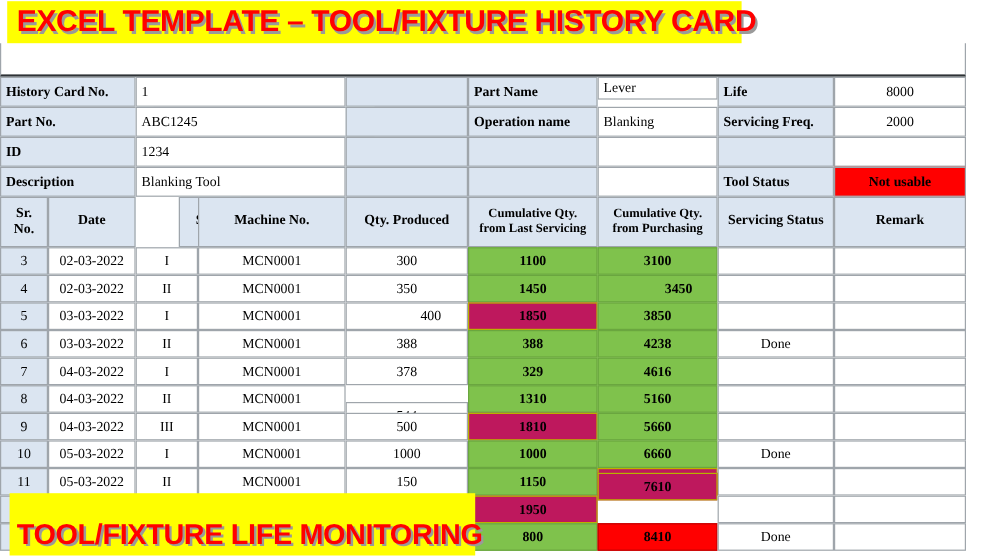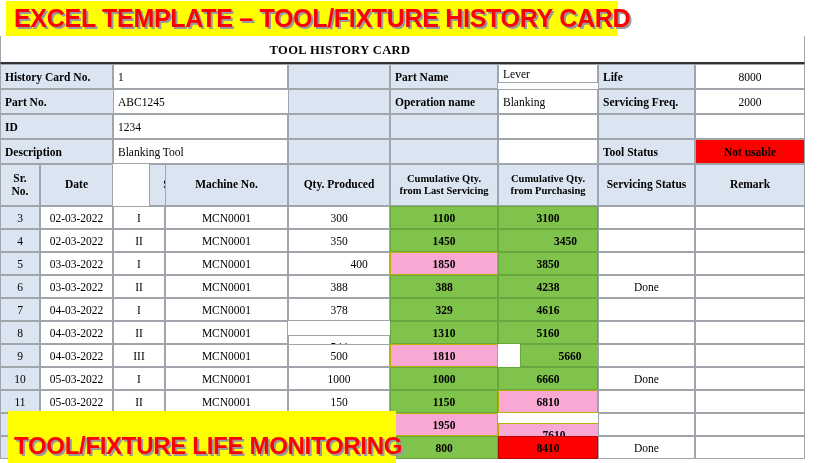--- a/index.html
+++ b/index.html
@@ -76,35 +76,34 @@
     font-weight:bold;
     font-size:11.5px;
     text-align:center;
     justify-content:center;
     flex-direction:column;
     line-height:1.15;
     border:1px solid #9fa5ab;
   }
 
   .green{background:#7fc24c;font-weight:bold;justify-content:center;}
-  .yellow{background:#f9a8d4;font-weight:bold;justify-content:center;}
+  .yellow{background:#be185d;font-weight:bold;justify-content:center;}
   .red{background:#ff0000;font-weight:bold;justify-content:center;color:#000;}
   .srno{background:#dbe5f1;justify-content:center;}
 
   .gb{border:1px solid #6aa63f;}
   .yb{border:1px solid #b9b200;}
   .rb{border:1px solid #c20000;}
 </style>
 </head>
 <body>
 
 <div id="sheet">
 
   <div class="title-row"></div>
-  <div class="title-text">TOOL HISTORY CARD</div>
 
   <div id="info-block">
       <div class="cell bd lbl" style="left: 0px; top: 64px; width: 113px; height: 25px;">History Card No.</div>
       <div class="cell bd val" style="left: 113px; top: 64px; width: 175px; height: 25px;">1</div>
       <div class="cell bd blank-blue" style="left: 288px; top: 64px; width: 102px; height: 25px;"></div>
       <div class="cell bd lbl" style="left: 390px; top: 64px; width: 108px; height: 25px;">Part Name</div>
       <div class="cell bd val" style="left: 498px; top: 64px; width: 100px; height: 19px;">Lever</div>
       <div class="cell bd lbl" style="left: 598px; top: 64px; width: 97px; height: 25px;">Life</div>
       <div class="cell bd val-c" style="left: 695px; top: 64px; width: 110px; height: 25px;">8000</div>
       <div class="cell bd lbl" style="left: 0px; top: 89px; width: 128px; height: 25px;">Part No.</div>
@@ -214,21 +213,21 @@
       <div class="cell green gb" style="left: 390px; top: 321px; width: 108px; height: 23px;">1310</div>
       <div class="cell green gb" style="left: 498px; top: 321px; width: 100px; height: 23px;">5160</div>
       <div class="cell bd val-c" style="left: 598px; top: 321px; width: 97px; height: 23px;"></div>
       <div class="cell bd val-c" style="left: 695px; top: 321px; width: 110px; height: 23px;"></div>
       <div class="cell bd srno" style="left: 0px; top: 344px; width: 40px; height: 23px;">9</div>
       <div class="cell bd val-c" style="left: 40px; top: 344px; width: 73px; height: 23px;">04-03-2022</div>
       <div class="cell bd val-c" style="left: 113px; top: 344px; width: 52px; height: 23px;">III</div>
       <div class="cell bd val-c" style="left: 165px; top: 344px; width: 123px; height: 23px;">MCN0001</div>
       <div class="cell bd val-c" style="left: 288px; top: 344px; width: 102px; height: 23px;">500</div>
       <div class="cell yellow yb" style="left: 390px; top: 344px; width: 108px; height: 23px;">1810</div>
-      <div class="cell green gb" style="left: 520px; top: 344px; width: 100px; height: 23px; text-align: center;">5660</div>
+      <div class="cell green gb" style="left: 498px; top: 344px; width: 100px; height: 23px; text-align: center;">5660</div>
       <div class="cell bd val-c" style="left: 598px; top: 344px; width: 97px; height: 23px;"></div>
       <div class="cell bd val-c" style="left: 695px; top: 344px; width: 110px; height: 23px;"></div>
       <div class="cell bd srno" style="left: 0px; top: 367px; width: 40px; height: 23px;">10</div>
       <div class="cell bd val-c" style="left: 40px; top: 367px; width: 73px; height: 23px;">05-03-2022</div>
       <div class="cell bd val-c" style="left: 113px; top: 367px; width: 52px; height: 23px;">I</div>
       <div class="cell bd val-c" style="left: 165px; top: 367px; width: 123px; height: 23px;">MCN0001</div>
       <div class="cell bd val-c" style="left: 288px; top: 367px; width: 102px; height: 23px;">1000</div>
       <div class="cell green gb" style="left: 390px; top: 367px; width: 108px; height: 23px;">1000</div>
       <div class="cell green gb" style="left: 498px; top: 367px; width: 100px; height: 23px;">6660</div>
       <div class="cell bd val-c" style="left: 598px; top: 367px; width: 97px; height: 23px;">Done</div>
@@ -241,21 +240,21 @@
       <div class="cell green gb" style="left: 390px; top: 390px; width: 108px; height: 23px;">1150</div>
       <div class="cell yellow yb" style="left: 498px; top: 390px; width: 100px; height: 23px;">6810</div>
       <div class="cell bd val-c" style="left: 598px; top: 390px; width: 97px; height: 23px;"></div>
       <div class="cell bd val-c" style="left: 695px; top: 390px; width: 110px; height: 23px;"></div>
       <div class="cell bd srno" style="left: 0px; top: 413px; width: 40px; height: 23px;"></div>
       <div class="cell bd val-c" style="left: 40px; top: 413px; width: 73px; height: 23px;"></div>
       <div class="cell bd val-c" style="left: 113px; top: 413px; width: 52px; height: 23px;"></div>
       <div class="cell bd val-c" style="left: 165px; top: 413px; width: 123px; height: 23px;"></div>
       <div class="cell bd val-c" style="left: 288px; top: 413px; width: 102px; height: 23px;"></div>
       <div class="cell yellow yb" style="left: 390px; top: 413px; width: 108px; height: 23px;">1950</div>
-      <div class="cell yellow yb" style="left: 498px; top: 423px; width: 112px; height: 23px;">7610</div>
+      <div class="cell yellow yb" style="left: 498px; top: 394px; width: 100px; height: 23px;">7610</div>
       <div class="cell bd val-c" style="left: 598px; top: 413px; width: 97px; height: 23px;"></div>
       <div class="cell bd val-c" style="left: 695px; top: 413px; width: 110px; height: 23px;"></div>
       <div class="cell bd srno" style="left: 0px; top: 436px; width: 40px; height: 23px;"></div>
       <div class="cell bd val-c" style="left: 40px; top: 436px; width: 73px; height: 23px;"></div>
       <div class="cell bd val-c" style="left: 113px; top: 436px; width: 52px; height: 23px;"></div>
       <div class="cell bd val-c" style="left: 165px; top: 436px; width: 123px; height: 23px;"></div>
       <div class="cell bd val-c" style="left: 288px; top: 436px; width: 102px; height: 23px;"></div>
       <div class="cell green gb" style="left: 390px; top: 436px; width: 108px; height: 23px;">800</div>
       <div class="cell red rb" style="left: 498px; top: 436px; width: 100px; height: 23px;">8410</div>
       <div class="cell bd val-c" style="left: 598px; top: 436px; width: 97px; height: 23px;">Done</div>

